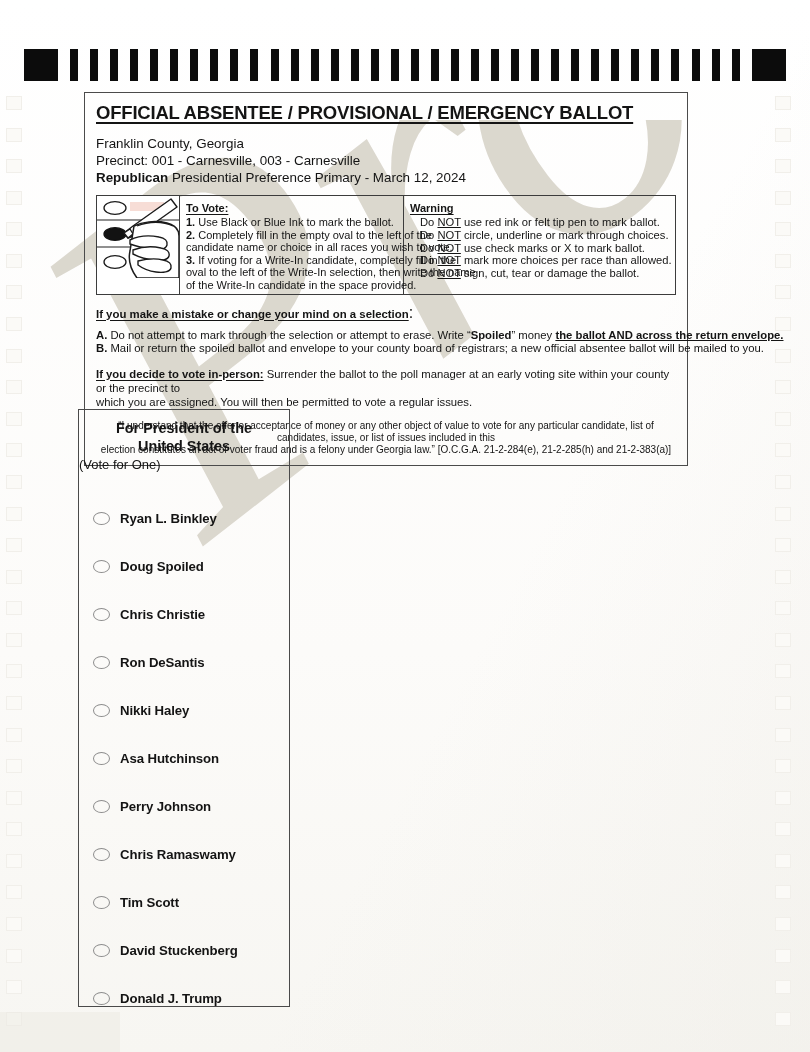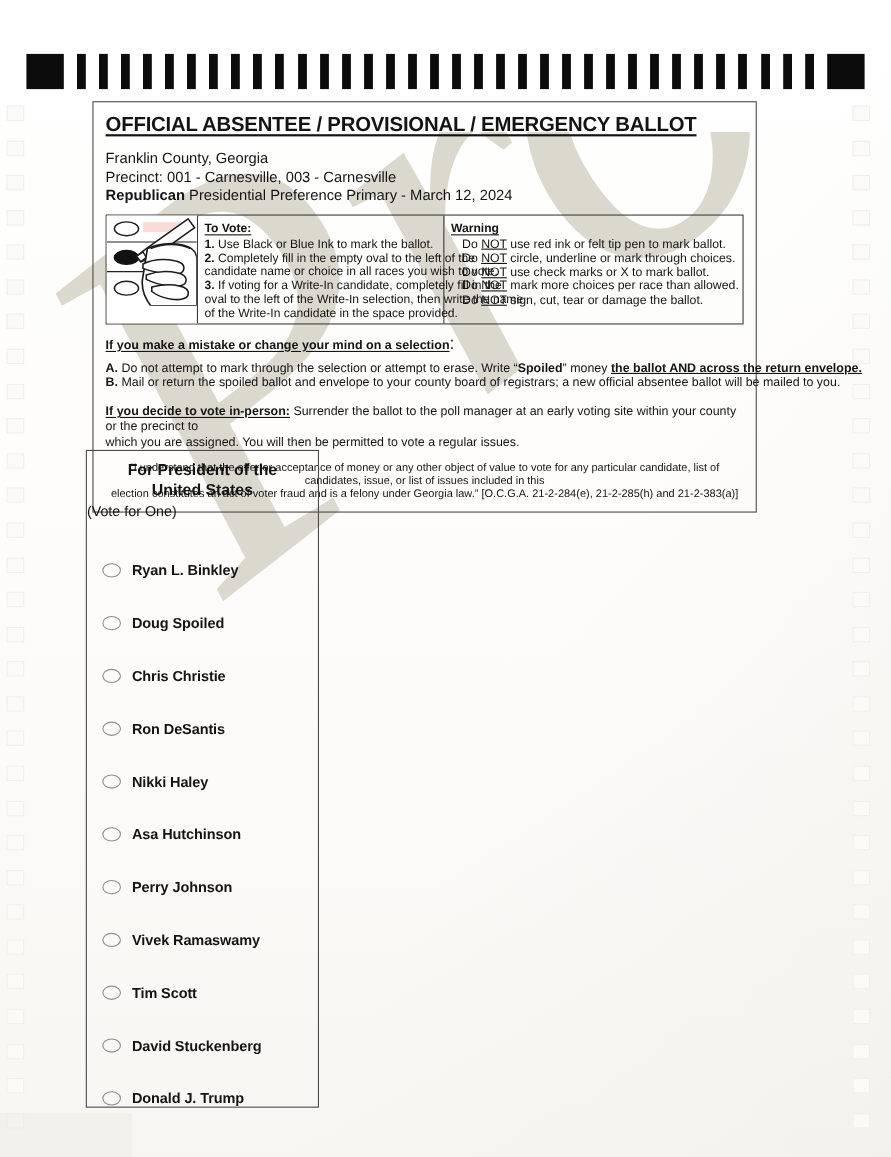--- a/index.html
+++ b/index.html
@@ -488,21 +488,21 @@
         <div class="candidate">
           <span class="oval"></span>
           <span class="cand-name">Asa Hutchinson</span>
         </div>
         <div class="candidate">
           <span class="oval"></span>
           <span class="cand-name">Perry Johnson</span>
         </div>
         <div class="candidate">
           <span class="oval"></span>
-          <span class="cand-name">Vivek Ramaswamy</span>
+          <span class="cand-name">Chris Ramaswamy</span>
         </div>
         <div class="candidate">
           <span class="oval"></span>
           <span class="cand-name">Tim Scott</span>
         </div>
         <div class="candidate">
           <span class="oval"></span>
           <span class="cand-name">David Stuckenberg</span>
         </div>
         <div class="candidate">

